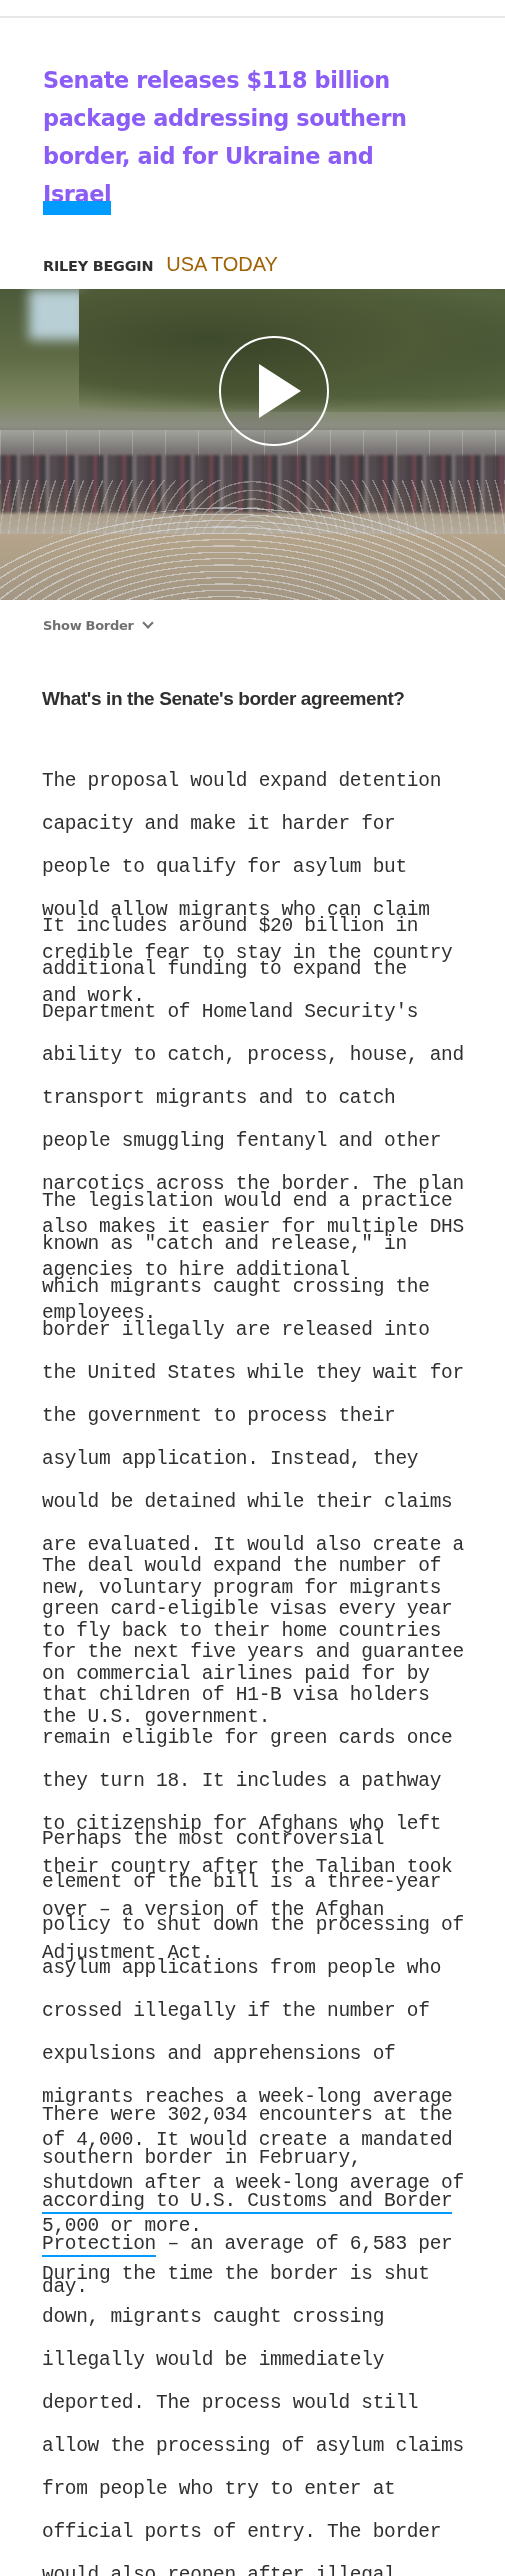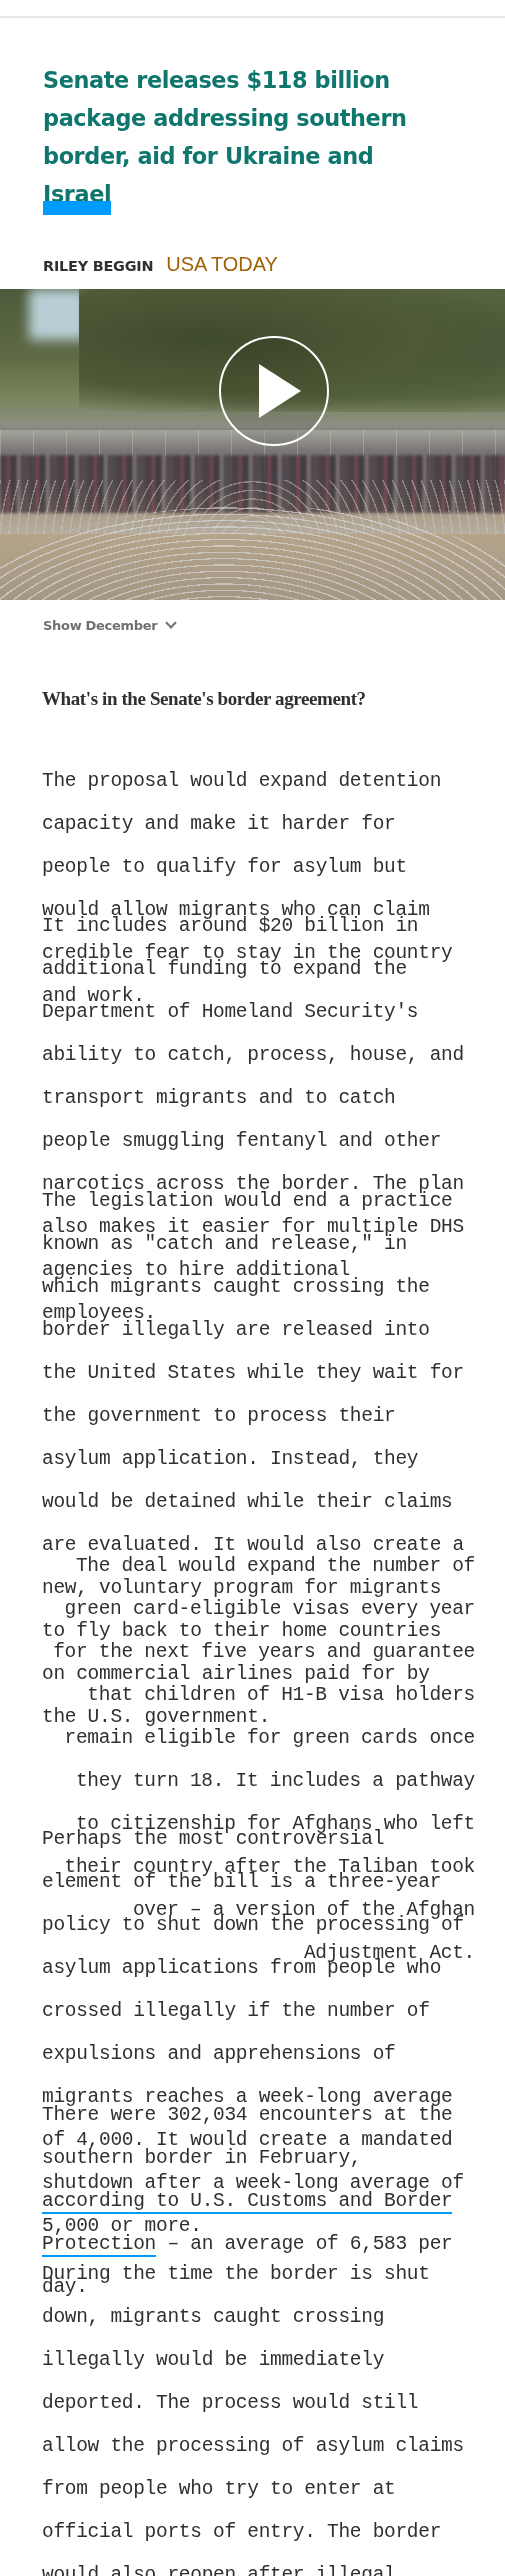--- a/index.html
+++ b/index.html
@@ -2,21 +2,21 @@
 <html style="font-size:11.6px"><head>
 <meta charset="utf-8">
 <style>
   * { box-sizing: border-box; margin: 0; padding: 0; }
   html, body { width: 505px; background: #ffffff; }
   body { position: relative; height: 2576px; overflow: hidden; color: #303030; }
   .topline { position: absolute; left: 0; top: 16px; width: 505px; height: 2.2px; background: #e8e8e8; }
   .headline {
     position: absolute; left: 43px; top: 61px; width: 404px;
     font-family: "DejaVu Sans", sans-serif; font-weight: bold;
-    font-size: 22.4px; line-height: 38px; letter-spacing: -0.4px; color: #0f766e;
+    font-size: 22.4px; line-height: 38px; letter-spacing: -0.4px; color: #8b5cf6;
   }
   .accent-bar { position: absolute; left: 43px; top: 201px; width: 68px; height: 14.4px; background: #009bff; }
   .byline { position: absolute; left: 43px; top: 253px; white-space: nowrap; }
   .author {
     font-family: "DejaVu Sans", sans-serif; font-weight: bold; font-size: 14.4px;
     color: #303030; text-decoration: none; border-bottom: 2.2px solid #009bff;
     letter-spacing: -0.2px; padding-bottom: 16px; cursor: pointer;
   }
   .publisher {
     font-family: "Liberation Sans", sans-serif; font-size: 20px; color: #a16207;
@@ -47,21 +47,21 @@
     position: absolute; left: 38px; top: 26px; width: 0; height: 0;
     border-top: 27.4px solid transparent; border-bottom: 27.4px solid transparent; border-left: 42px solid #ffffff;
   }
   .caption-toggle {
     position: absolute; left: 43px; top: 618px; display: flex; align-items: center; cursor: pointer;
     font-family: "DejaVu Sans", sans-serif; font-weight: bold; font-size: 13px; color: #707070; letter-spacing: -0.3px;
   }
   .caption-toggle .chev { margin-left: 10px; width: 8px; height: 8px; border-right: 2.2px solid #707070; border-bottom: 2.2px solid #707070; transform: rotate(45deg); margin-top: -4.3px; }
   .section-heading {
     position: absolute; left: 42px; top: 682px; width: 419px;
-    font-family: Liberation Serif, serif; font-weight: bold; font-size: 19px; line-height: 34px; color: #303030; letter-spacing: -0.4px;
+    font-family: Liberation Sans, sans-serif; font-weight: bold; font-size: 19px; line-height: 34px; color: #303030; letter-spacing: -0.4px;
   }
   .body {
     position: absolute; left: 42px; width: 433px;
     font-family: Liberation Mono, monospace; font-size: 19.5px; line-height: 43px; color: #303030;
     letter-spacing: -0.3px;
   }
   .body a { color: #303030; text-decoration: none; border-bottom: 2.2px solid #009bff; cursor: pointer; }
 </style>
 </head>
 <body>
@@ -85,28 +85,28 @@
   <div class="crowd"></div>
   <div class="wire-back"></div>
   <div class="ground"></div>
   <div class="wire-front"></div>
   <div class="play-btn">
     <div class="tri"></div>
   </div>
 </div>
 
 <div class="caption-toggle">
-  <span>Show December</span>
+  <span>Show Border</span>
   <span class="chev"></span>
 </div>
 
 <h2 class="section-heading">What's in the Senate's border agreement?</h2>
 
 <p class="body" style="top:760px;">The proposal would expand detention capacity and make it harder for people to qualify for asylum but would allow migrants who can claim credible fear to stay in the country and work.</p>
 <p class="body" style="top:905px;">It includes around $20 billion in additional funding to expand the Department of Homeland Security's ability to catch, process, house, and transport migrants and to catch people smuggling fentanyl and other narcotics across the border. The plan also makes it easier for multiple DHS agencies to hire additional employees.</p>
 <p class="body" style="top:1180px;">The legislation would end a practice known as "catch and release," in which migrants caught crossing the border illegally are released into the United States while they wait for the government to process their asylum application. Instead, they would be detained while their claims are evaluated. It would also create a new, voluntary program for migrants to fly back to their home countries on commercial airlines paid for by the U.S. government.</p>
-<p class="body" style="top:1545px;text-align:right;">The deal would expand the number of green card-eligible visas every year for the next five years and guarantee that children of H1-B visa holders remain eligible for green cards once they turn 18. It includes a pathway to citizenship for Afghans who left their country after the Taliban took over – a version of the Afghan Adjustment Act.</p>
+<p class="body" style="top:1545px;">The deal would expand the number of green card-eligible visas every year for the next five years and guarantee that children of H1-B visa holders remain eligible for green cards once they turn 18. It includes a pathway to citizenship for Afghans who left their country after the Taliban took over – a version of the Afghan Adjustment Act.</p>
 <p class="body" style="top:1818px;">Perhaps the most controversial element of the bill is a three-year policy to shut down the processing of asylum applications from people who crossed illegally if the number of expulsions and apprehensions of migrants reaches a week-long average of 4,000. It would create a mandated shutdown after a week-long average of 5,000 or more.</p>
 
 <p class="body" style="top:2094px;"><span>There were 302,034 encounters at the southern border in February, </span><a>according to U.S. Customs and Border Protection</a><span> – an average of 6,583 per day.</span></p>
 
 <p class="body" style="top:2253px;">During the time the border is shut down, migrants caught crossing illegally would be immediately deported. The process would still allow the processing of asylum claims from people who try to enter at official ports of entry. The border would also reopen after illegal border crossings slow to 75% of that trigger number, or after 270 days have passed in the first year, 225 days in the next, and 180 days in the third year.</p>
 
 
 </body></html>

